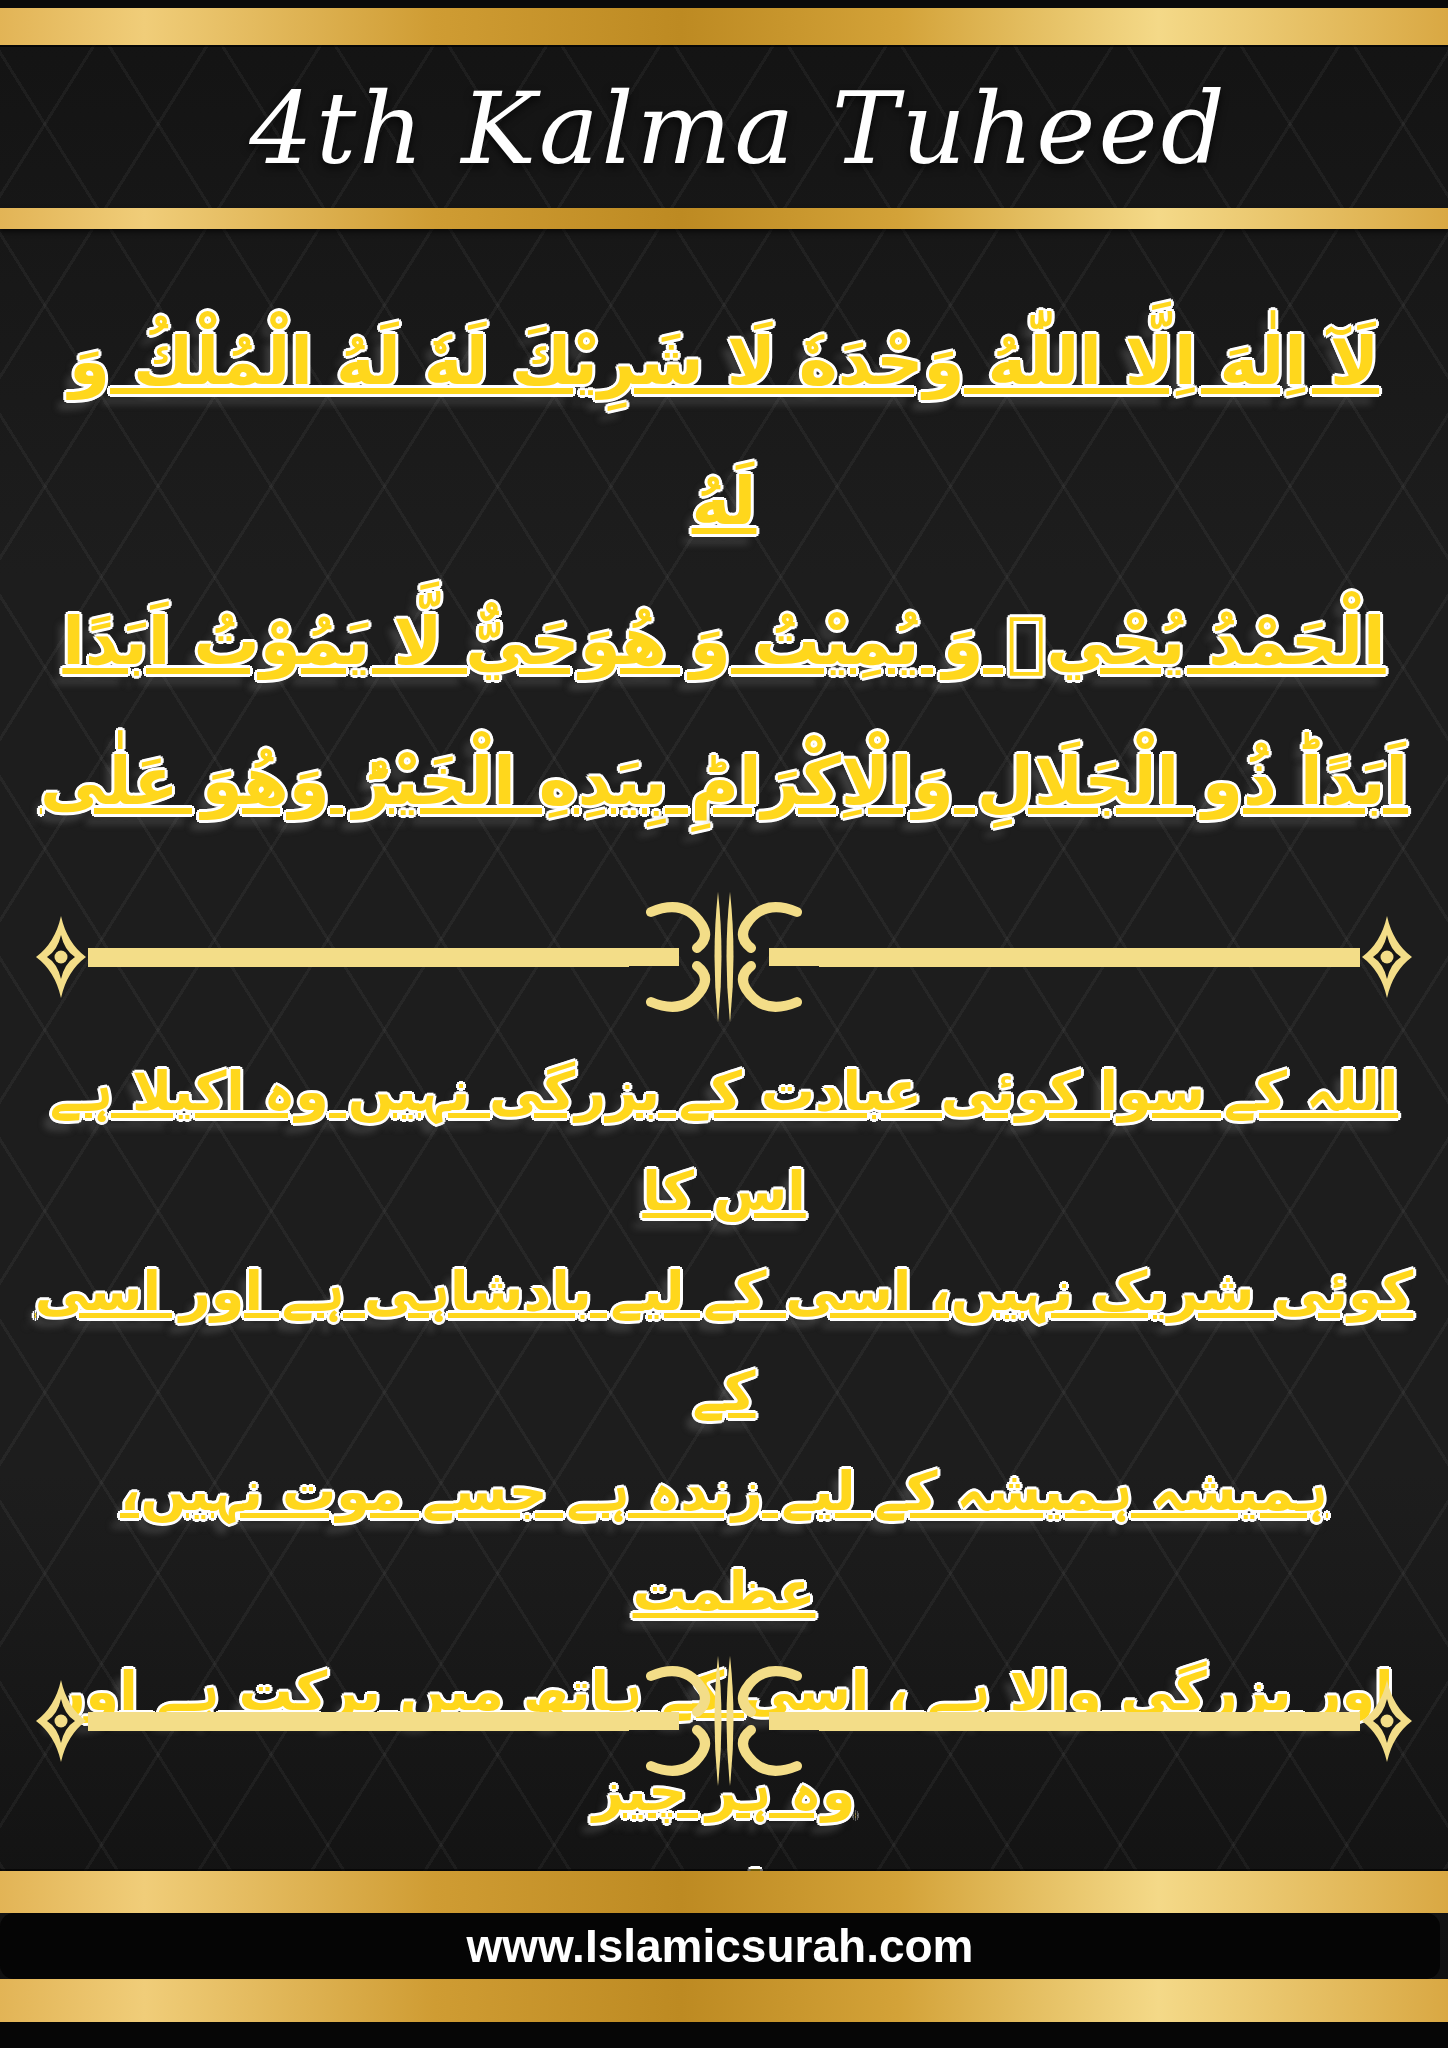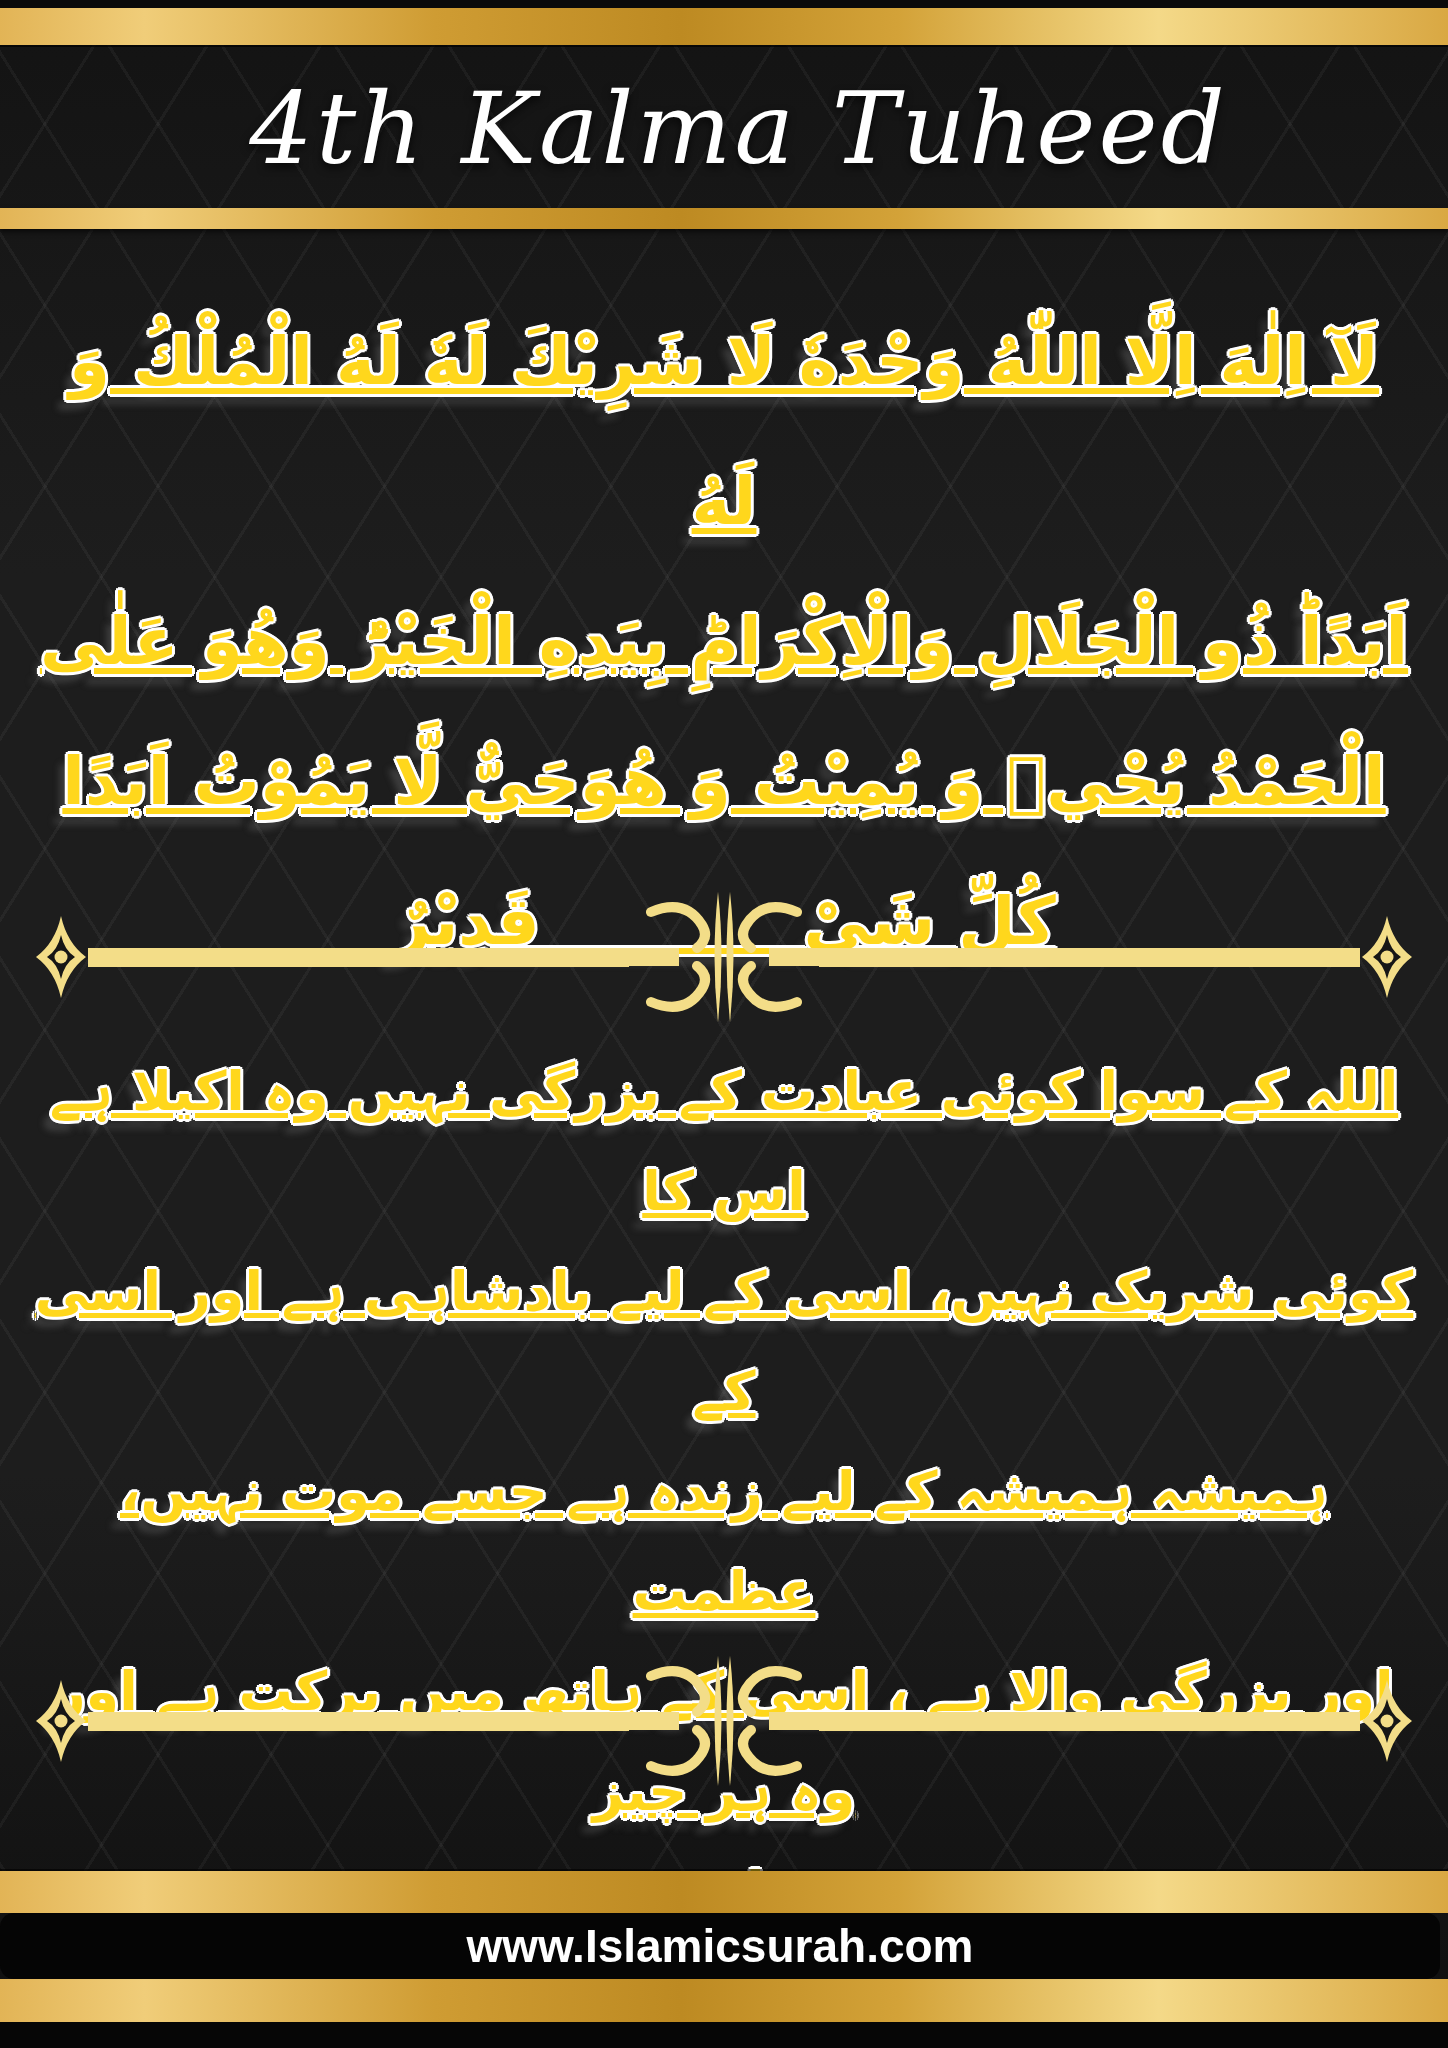--- a/index.html
+++ b/index.html
@@ -61,23 +61,22 @@
 
   <div class="strip-top"></div>
   <div class="bar-top gold-grad"></div>
 
   <div class="title">4th Kalma Tuheed</div>
 
   <div class="bar-under gold-grad"></div>
 
   <div class="verse arabic">
     <div>لَآ اِلٰهَ اِلَّا اللّٰهُ وَحْدَهٗ لَا شَرِيْكَ لَهٗ لَهُ الْمُلْكُ وَ لَهُ</div>
+    <div>الْحَمْدُ يُحْيٖ وَ يُمِيْتُ وَ هُوَحَيٌّ لَّا يَمُوْتُ اَبَدًا</div>
     <div>اَبَدًاؕ ذُو الْجَلَالِ وَالْاِكْرَامِؕ بِيَدِهِ الْخَيْرُؕ وَهُوَ عَلٰى</div>
-    <div>الْحَمْدُ يُحْيٖ وَ يُمِيْتُ وَ هُوَحَيٌّ لَّا يَمُوْتُ اَبَدًا</div>
-    <div>كُلِّ شَىْ    قَدِيْرٌ</div>
   </div>
 
   <div class="divider d1">
     <svg width="54" height="86" viewBox="0 0 54 86">
       <path d="M27 2 Q33 29 52 43 Q33 57 27 84 Q21 57 2 43 Q21 29 27 2 Z" fill="#f3dd88"></path>
       <path d="M27 21 Q30.5 36.5 41 43 Q30.5 49.5 27 65 Q23.5 49.5 13 43 Q23.5 36.5 27 21 Z" fill="#161616"></path>
       <circle cx="27" cy="43" r="6.5" fill="#f3dd88"></circle>
     </svg>
     <div class="bar"></div>
     <svg width="190" height="130" viewBox="0 0 190 130">

